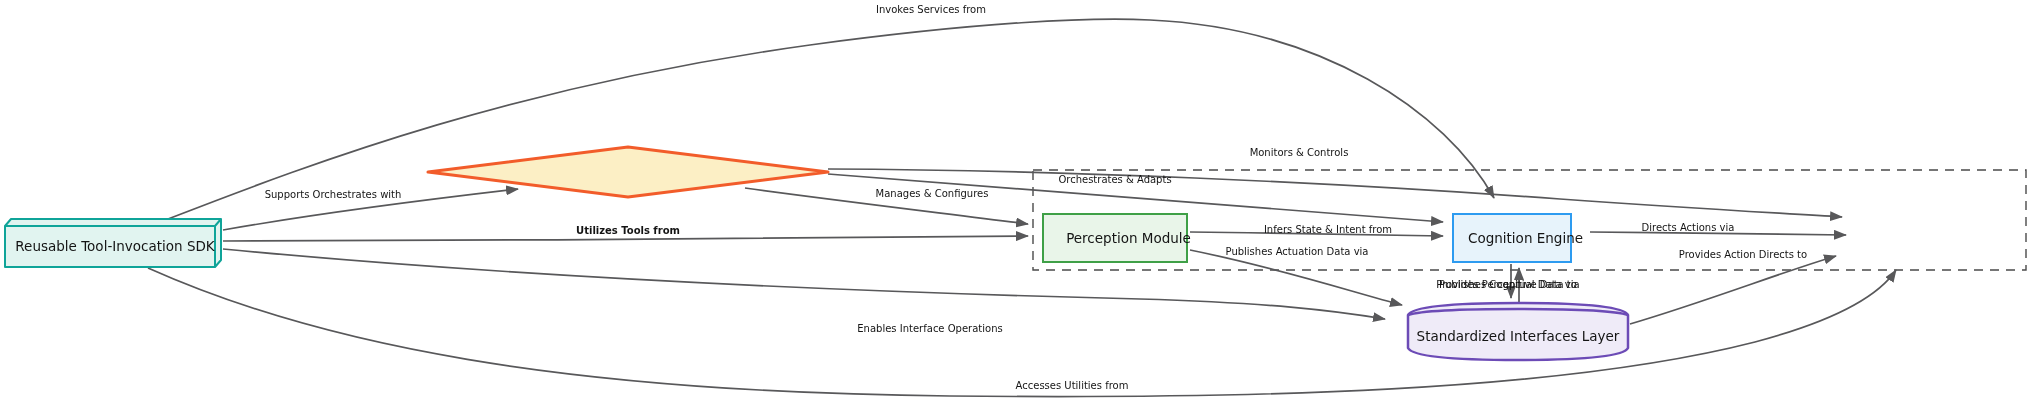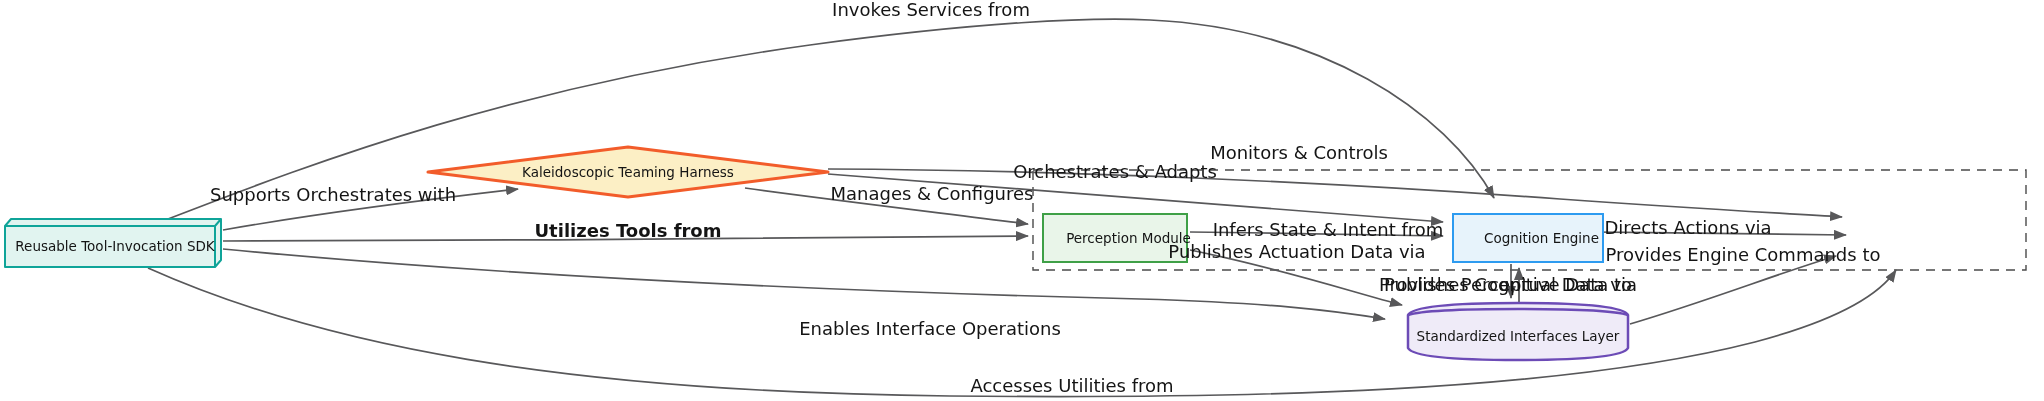--- a/index.html
+++ b/index.html
@@ -7,34 +7,34 @@
     position:relative;
     width:2044px;height:401px;
     background:#ffffff;
     font-family:"DejaVu Sans","Liberation Sans",sans-serif;
     overflow:hidden;
   }
   .layer{position:absolute;left:0;top:0;}
   .elabel{
     position:absolute;
     transform:translate(-50%,-50%);
-    font-size:18px;
+    font-size:10px;
     line-height:1;
     white-space:nowrap;
     color:#141414;
   }
   .node{
     position:absolute;
     display:flex;align-items:center;justify-content:center;
     box-sizing:border-box;
     font-size:13.5px;color:#141414;
     text-align:center;white-space:nowrap;padding-left:27px;
   }
   .node-perception{left:1042px;top:213px;width:146px;height:50px;border:2px solid #3fa047;background:#e9f5e9;}
-  .node-cognition{left:1452px;top:213px;width:152px;height:50px;border:2px solid #2d9bf0;background:#e7f3fb;}
+  .node-cognition{left:1452px;top:213px;width:120px;height:50px;border:2px solid #2d9bf0;background:#e7f3fb;}
   .node-actuation{left:1855px;top:213px;width:162px;height:50px;border:2px solid #f9a825;background:#fdf2e0;}
   .shape-label{
     position:absolute;
     transform:translate(-50%,-50%);
     font-size:13.5px;color:#141414;white-space:nowrap;
   }
   .cluster-title{
     position:absolute;
     transform:translate(-50%,-50%);
     font-family:"Liberation Serif","DejaVu Serif",serif;
@@ -87,31 +87,30 @@
 
 
   <div class="node node-perception">
     <span>Perception Module</span>
   </div>
   <div class="node node-cognition">
     <span>Cognition Engine</span>
   </div>
 
   <div class="shape-label" style="left:115px;top:246px;">Reusable Tool-Invocation SDK</div>
-  <div class="shape-label" style="left:628px;top:172px;">Kaleidoscopic Teaming Harness</div>
   <div class="shape-label" style="left:1518px;top:336px;">Standardized Interfaces Layer</div>
 
   <div class="elabel" style="left:931px;top:10px;">Invokes Services from</div>
   <div class="elabel" style="left:333px;top:195px;">Supports Orchestrates with</div>
   <div class="elabel" style="left:628px;top:231px;font-weight:bold;">Utilizes Tools from</div>
   <div class="elabel" style="left:930px;top:285px;margin-top:44px;">Enables Interface Operations</div>
   <div class="elabel" style="left:1072px;top:386px;">Accesses Utilities from</div>
   <div class="elabel" style="left:932px;top:194px;">Manages &amp; Configures</div>
-  <div class="elabel" style="left:1115px;top:172px;">Orchestrates &amp; Adapts</div>
+  <div class="elabel" style="left:1115px;top:180px;">Orchestrates &amp; Adapts</div>
   <div class="elabel" style="left:1299px;top:153px;">Monitors &amp; Controls</div>
   <div class="elabel" style="left:1297px;top:230px;margin-left:31px;">Infers State &amp; Intent from</div>
   <div class="elabel" style="left:1297px;top:252px;">Publishes Actuation Data via</div>
   <div class="elabel" style="left:1688px;top:228px;">Directs Actions via</div>
   <div class="elabel" style="left:1508px;top:285px;">Publishes Cognitive Data to</div>
   <div class="elabel" style="left:1508px;top:285px;">Provides Perceptual Data via</div>
-  <div class="elabel" style="left:1743px;top:255px;">Provides Engine Commands to</div>
+  <div class="elabel" style="left:1743px;top:255px;">Provides Action Directs to</div>
 
 </div>
 
 </body></html>

